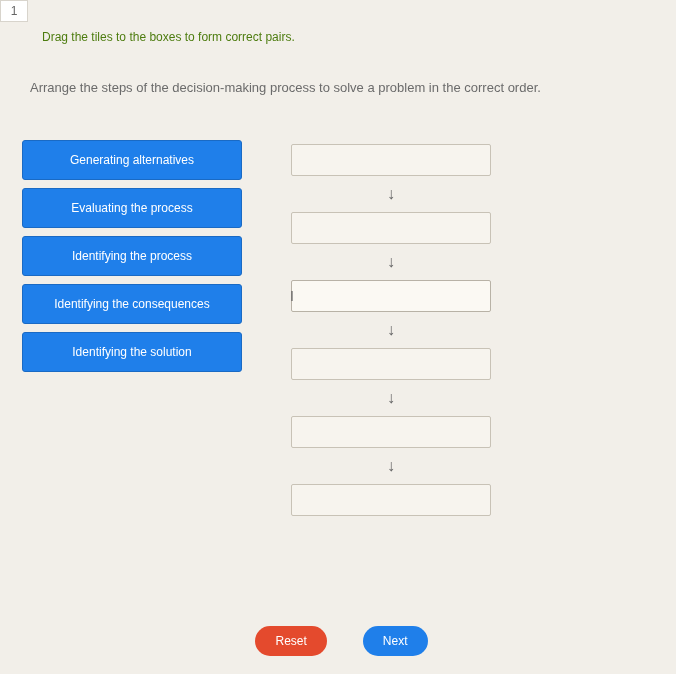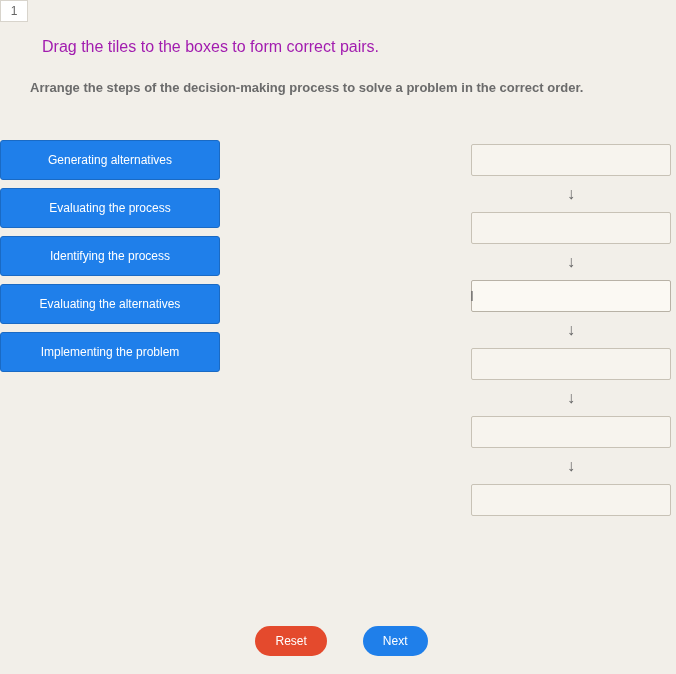--- a/index.html
+++ b/index.html
@@ -19,38 +19,38 @@
     background: #fff;
     border: 1px solid #d8d4cc;
     display: flex;
     align-items: center;
     justify-content: center;
     font-size: 12px;
     color: #666;
   }
   .instructions {
     position: absolute;
-    top: 38px; left: 42px; right: 30px;
-    font-size: 16px;
-    color: #a21caf;
+    top: 30px; left: 42px; right: 30px;
+    font-size: 12px;
+    color: #4d7c0f;
   }
   .prompt {
     position: absolute;
     top: 80px; left: 30px; right: 20px;
     font-size: 13px;
     color: #6b6b6b;
-    font-weight: bold;
   }
   .content {
     position: absolute;
     top: 140px; left: 0; right: 0;
     display: flex;
     flex-direction: row;
-    justify-content: space-between;
+    justify-content: flex-start;
     gap: 44px;
+    padding-left: 22px;
   }
   .tiles {
     display: flex;
     flex-direction: column;
     gap: 8px;
     width: 220px;
   }
   .tile {
     background: #1f7fea;
     color: #fff;
@@ -119,22 +119,22 @@
 
 <div class="instructions">Drag the tiles to the boxes to form correct pairs.</div>
 
 <div class="prompt">Arrange the steps of the decision-making process to solve a problem in the correct order.</div>
 
 <div class="content">
   <div class="tiles">
     <div class="tile">Generating alternatives</div>
     <div class="tile">Evaluating the process</div>
     <div class="tile">Identifying the process</div>
-    <div class="tile">Evaluating the alternatives</div>
-    <div class="tile">Implementing the problem</div>
+    <div class="tile">Identifying the consequences</div>
+    <div class="tile">Identifying the solution</div>
   </div>
 
   <div class="slots">
     <div class="slot"></div>
     <div class="arrow">↓</div>
     <div class="slot"></div>
     <div class="arrow">↓</div>
     <div class="slot active-slot">
       <span class="cursor-mark">I</span>
     </div>

